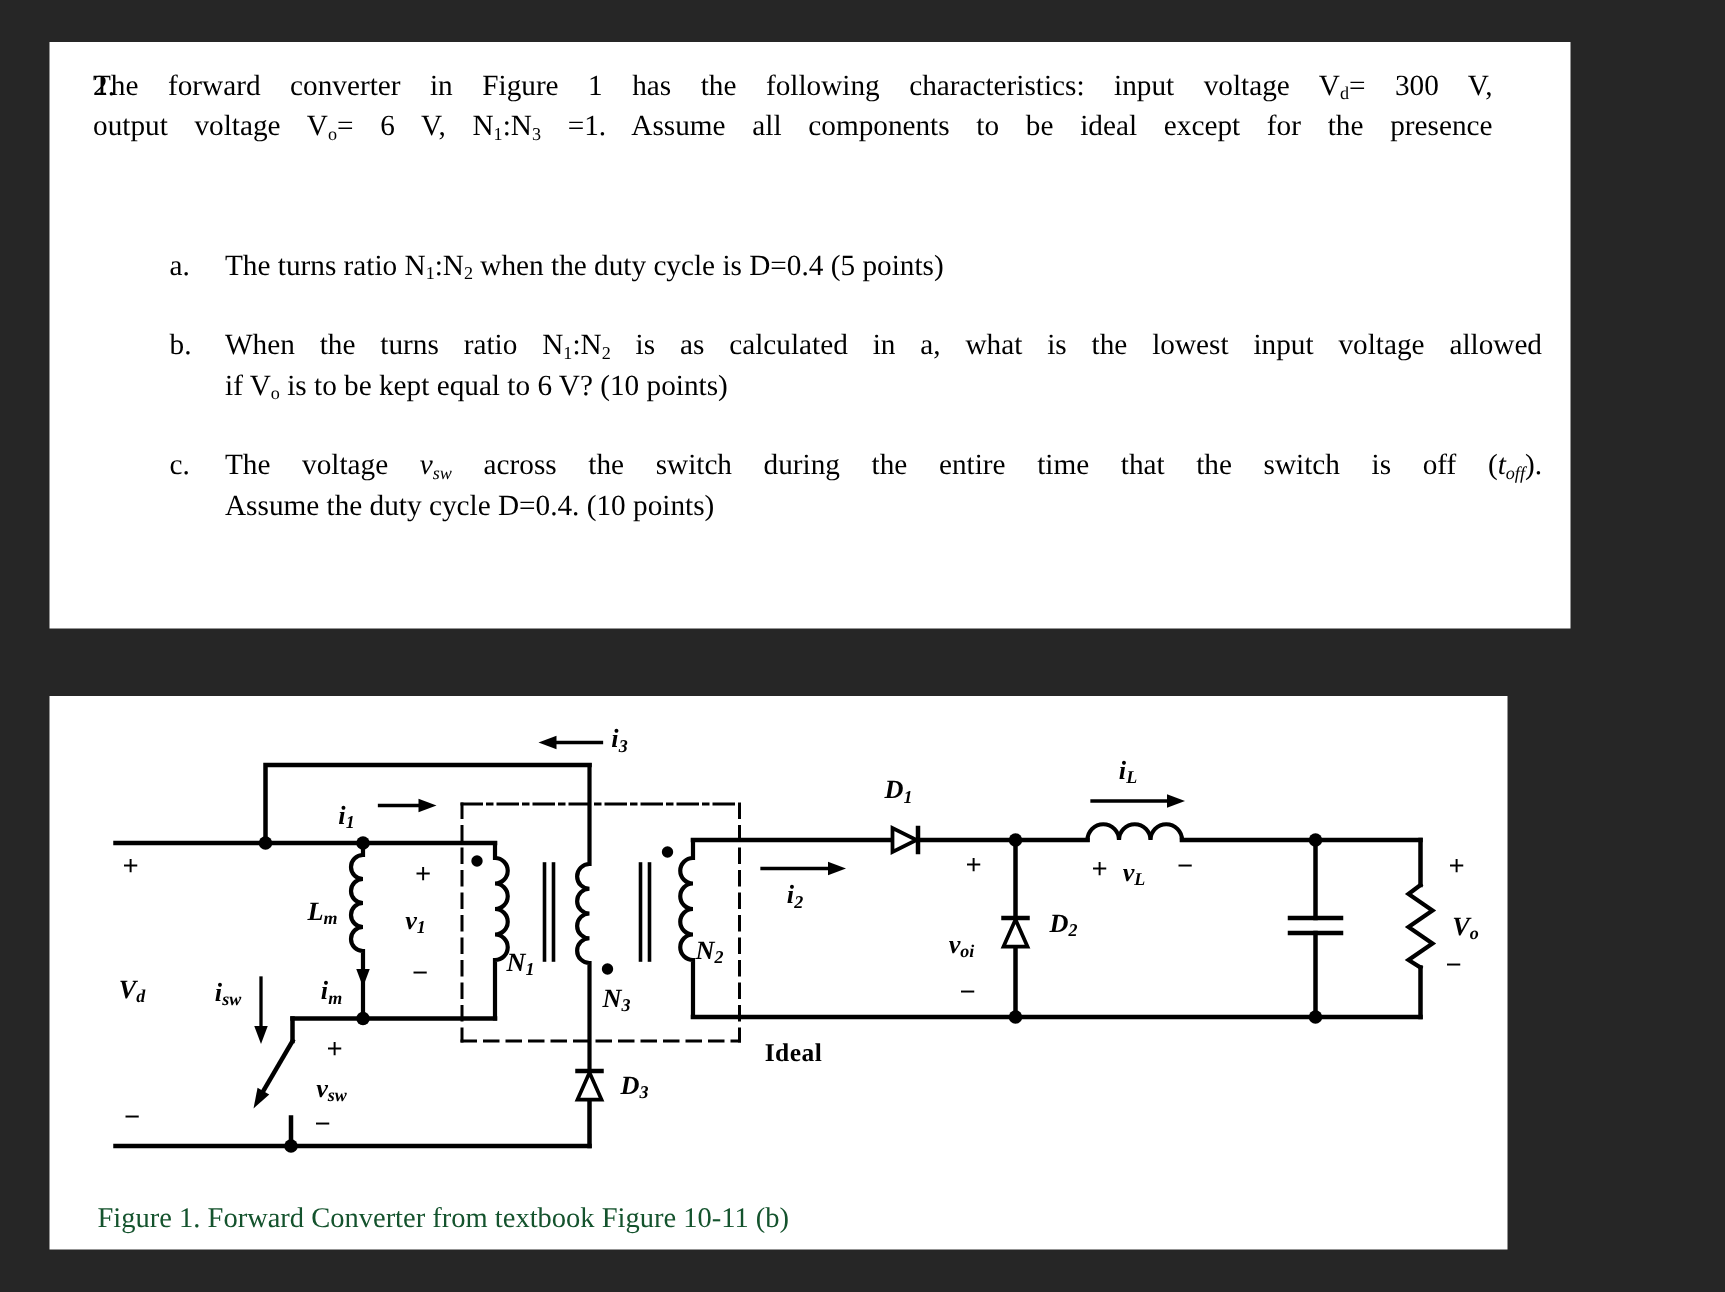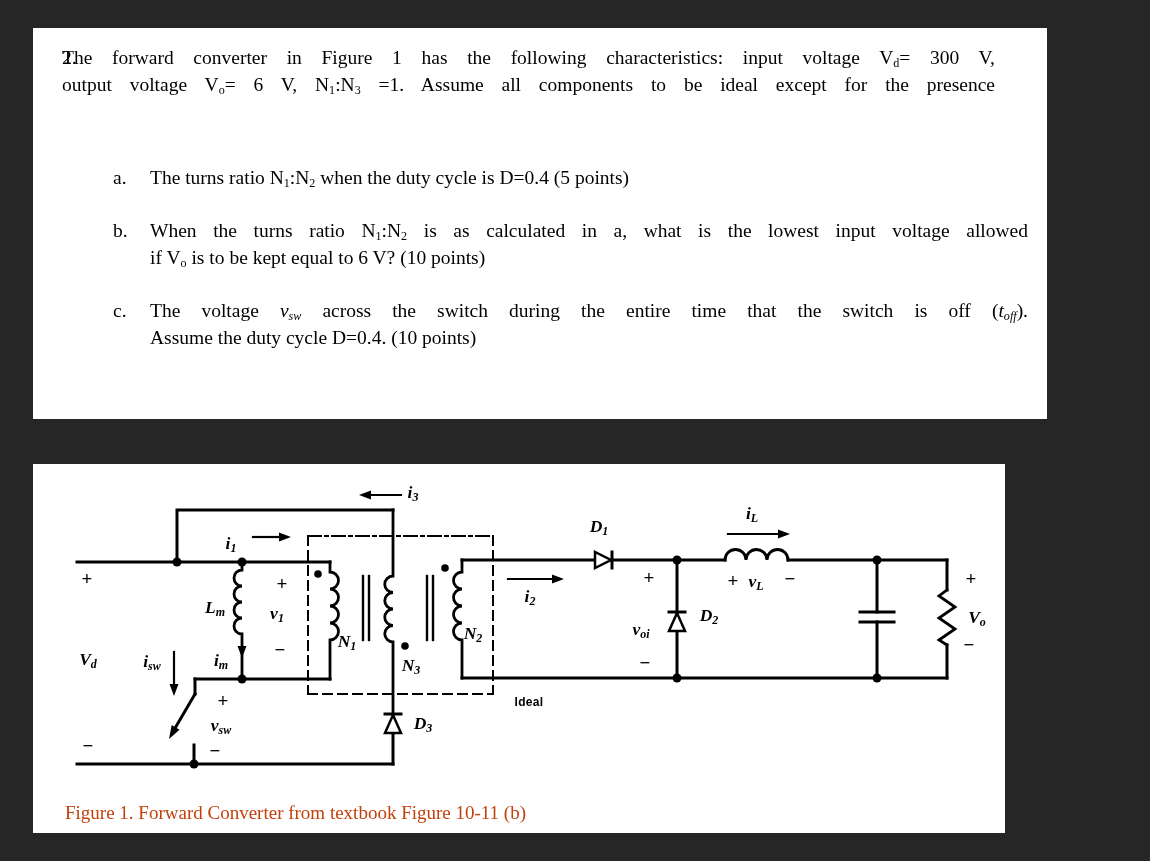--- a/index.html
+++ b/index.html
@@ -30,22 +30,22 @@
   
   #fig-wrap{position:absolute;left:0;top:0;width:972px;height:369px;}
   #circuit-svg{position:absolute;left:0;top:0;}
   .clabel{
     position:absolute;transform:translate(-50%,-50%);
     font-family:"Liberation Serif", serif;font-style:italic;font-weight:bold;
     font-size:17.5px;color:#000;white-space:nowrap;line-height:1;
   }
   .clabel sub{font-size:12px;top:0.22em;}
   .clabel.sign{font-style:normal;font-size:19px;}
-  .clabel.plain{font-style:normal;font-family:Liberation Sans, sans-serif;font-size:12px;letter-spacing:0.3px;}
-  #caption{position:absolute;left:32px;top:338px;font-size:19px;color:#c2410c;white-space:nowrap;}
+  .clabel.plain{font-style:normal;font-family:Liberation Serif, serif;font-size:17px;letter-spacing:0.3px;}
+  #caption{position:absolute;left:32px;top:338px;font-size:19px;color:#14532d;white-space:nowrap;}
 </style>
 </head>
 <body>
 
 <div class="panel" id="top-panel">
   <div class="prob" id="row-intro">
     <span class="pnum">2.</span>
     <div id="intro-text">
         <div class="tline line-j">The forward converter in Figure 1 has the following characteristics: input voltage V<sub>d</sub>= 300 V,</div>
         <div class="tline line-j">output voltage V<sub>o</sub>= 6 V, N<sub>1</sub>:N<sub>3</sub> =1.  Assume all components to be ideal except for the presence</div>

